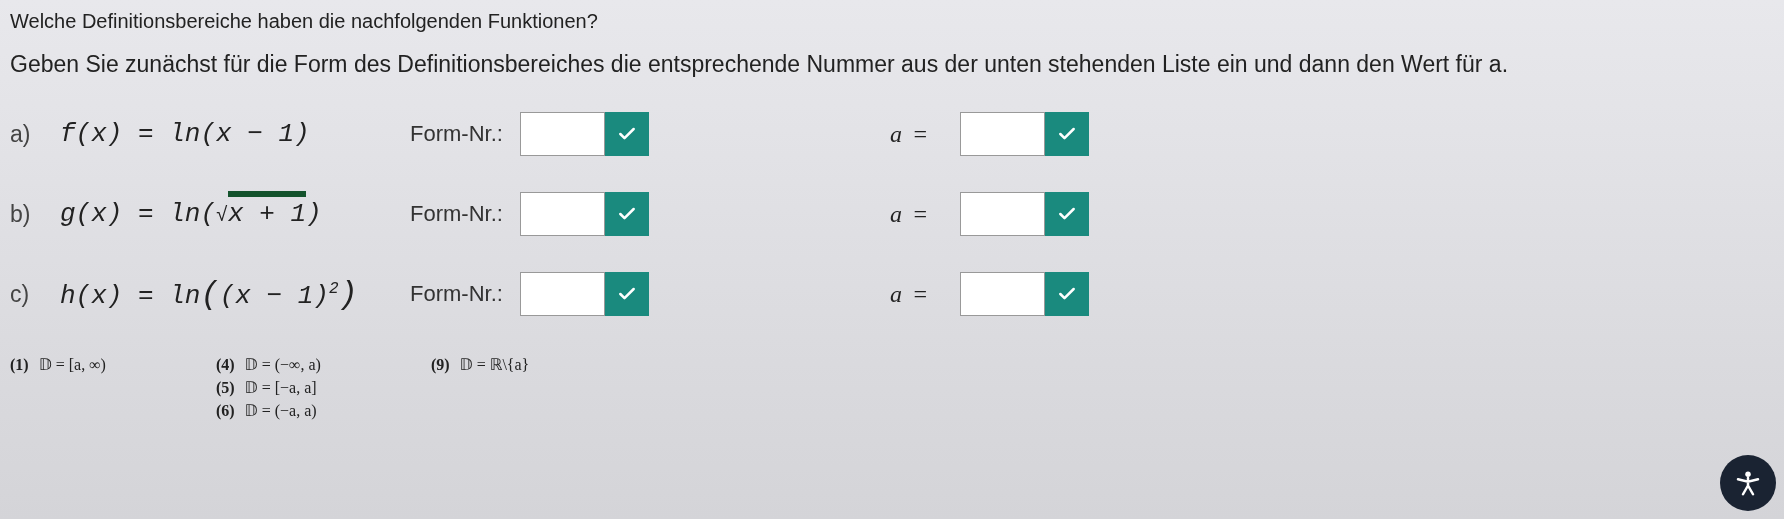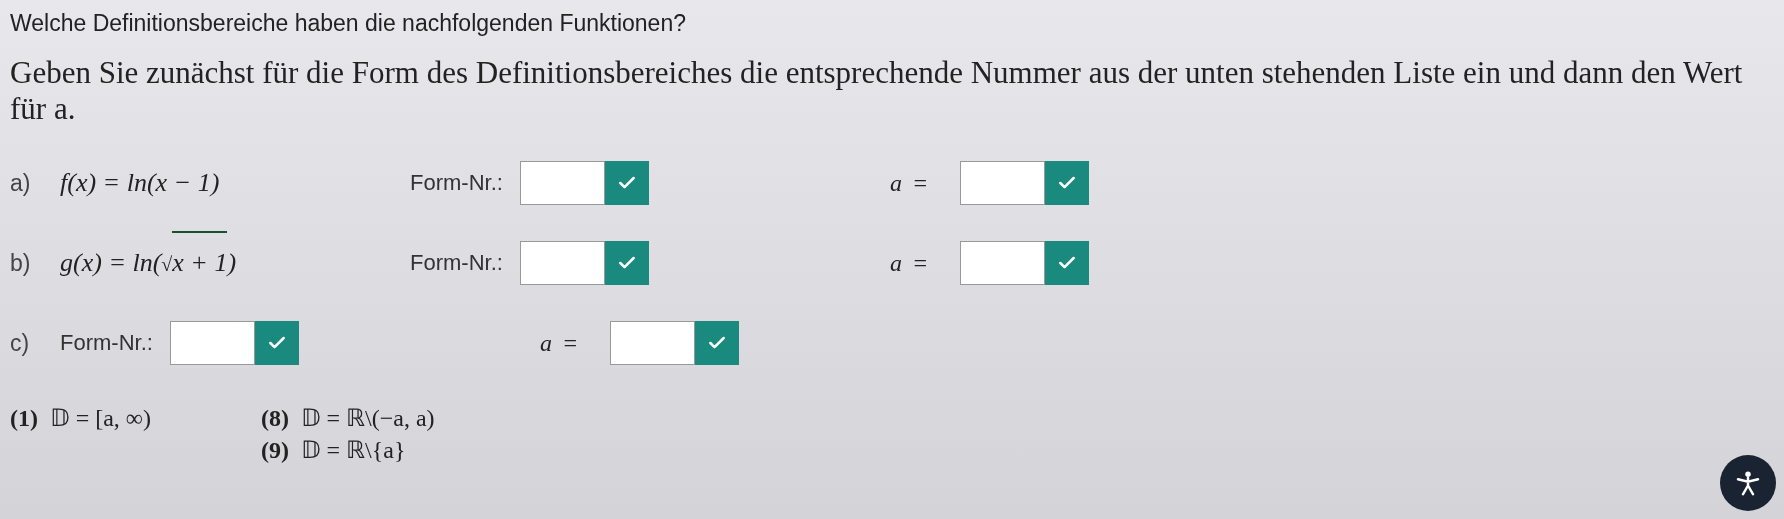--- a/index.html
+++ b/index.html
@@ -12,41 +12,40 @@
       background: linear-gradient(180deg, #e8e8ec 0%, #d4d4d8 100%);
       width: 1784px;
       height: 519px;
       padding: 10px 10px 10px 10px;
       color: #222;
       font-size: 22px;
       position: relative;
     }
     .question-text {
       margin-bottom: 18px;
-      font-size: 23px;
+      font-size: 20px;
     }
     .instruction-text {
       margin-bottom: 30px;
-      font-size: 31px;
-      font-family: Liberation Serif, serif;
+      font-size: 23px;
     }
     .problem-row {
       display: flex;
       align-items: center;
       margin-bottom: 28px;
       min-height: 52px;
     }
     .problem-label {
       width: 50px;
       font-size: 23px;
       color: #444;
     }
     .problem-formula {
       width: 350px;
-      font-family: Liberation Serif, serif;
+      font-family: Liberation Mono, monospace;
       font-size: 26px;
       font-style: italic;
     }
     .form-label {
       font-size: 22px;
       color: #333;
       margin-right: 8px;
     }
     .input-group {
       display: flex;
@@ -85,21 +84,21 @@
       font-style: italic;
       font-size: 24px;
       margin-right: 10px;
       width: 60px;
       letter-spacing: 2px;
     }
     .options-area {
       display: flex;
       margin-top: 35px;
       font-family: 'Times New Roman', serif;
-      font-size: 24px;
+      font-size: 16px;
     }
     .options-col {
       display: flex;
       flex-direction: column;
       margin-right: 110px;
     }
     .options-col .opt {
       margin-bottom: 4px;
       white-space: nowrap;
     }
@@ -161,21 +160,21 @@
           <path d="M4 12 L9 17 L20 6" stroke="#fff" stroke-width="3" fill="none" stroke-linecap="round" stroke-linejoin="round"></path>
         </svg>
       </button>
     </div>
   </div>
 </div>
 
 <div class="problem-row">
   <div class="problem-label">b)</div>
   <div class="problem-formula">
-    <span style="font-style:italic">g</span>(<span style="font-style:italic">x</span>) = ln(<span style="font-size:20px">√</span><span style="border-top:2px solid #14532d;padding-top:15px"><span style="font-style:italic">x</span> + 1</span>)
+    <span style="font-style:italic">g</span>(<span style="font-style:italic">x</span>) = ln(<span style="font-size:20px">√</span><span style="border-top:6px solid #14532d;padding-top:2px"><span style="font-style:italic">x</span> + 1</span>)
   </div>
   <div class="spacer-form">
     <span class="form-label">Form-Nr.:</span>
   </div>
   <div class="input-group">
     <input class="input-box" type="text" value="" style="">
     <button class="check-btn">
       <svg class="check-svg" viewBox="0 0 24 24">
         <path d="M4 12 L9 17 L20 6" stroke="#fff" stroke-width="3" fill="none" stroke-linecap="round" stroke-linejoin="round"></path>
       </svg>
@@ -189,20 +188,23 @@
         <svg class="check-svg" viewBox="0 0 24 24">
           <path d="M4 12 L9 17 L20 6" stroke="#fff" stroke-width="3" fill="none" stroke-linecap="round" stroke-linejoin="round"></path>
         </svg>
       </button>
     </div>
   </div>
 </div>
 
 <div class="problem-row">
   <div class="problem-label">c)</div>
+  <div class="problem-formula">
+    <span style="font-style:italic">h</span>(<span style="font-style:italic">x</span>) = ln<span style="font-size:32px">(</span>(<span style="font-style:italic">x</span> − 1)<sup style="font-size:16px">2</sup><span style="font-size:32px">)</span>
+  </div>
   <div class="spacer-form">
     <span class="form-label">Form-Nr.:</span>
   </div>
   <div class="input-group">
     <input class="input-box" type="text" value="" style="">
     <button class="check-btn">
       <svg class="check-svg" viewBox="0 0 24 24">
         <path d="M4 12 L9 17 L20 6" stroke="#fff" stroke-width="3" fill="none" stroke-linecap="round" stroke-linejoin="round"></path>
       </svg>
     </button>
@@ -218,21 +220,25 @@
       </button>
     </div>
   </div>
 </div>
 
 <div class="options-area">
   <div class="options-col">
     <div class="opt"><span class="paren-num">(1)</span> <span>𝔻 = [a, ∞)</span></div>
   </div>
   <div class="options-col">
-    <div class="opt"><span class="paren-num">(8)</span> <span>𝔻 = ℝ\(−a, a)</span></div>
+    <div class="opt"><span class="paren-num">(4)</span> <span>𝔻 = (−∞, a)</span></div>
+    <div class="opt"><span class="paren-num">(5)</span> <span>𝔻 = [−a, a]</span></div>
+    <div class="opt"><span class="paren-num">(6)</span> <span>𝔻 = (−a, a)</span></div>
+  </div>
+  <div class="options-col">
     <div class="opt"><span class="paren-num">(9)</span> <span>𝔻 = ℝ\{a}</span></div>
   </div>
 </div>
 
 <div class="accessibility-btn">
   <svg class="acc-svg" viewBox="0 0 24 24">
     <circle cx="12" cy="5" r="2.2" fill="#fff"></circle>
     <path d="M12 8 L12 14 M4 9 L12 11 L20 9 M12 14 L8 21 M12 14 L16 21" stroke="#fff" stroke-width="2" fill="none" stroke-linecap="round"></path>
   </svg>
 </div>

